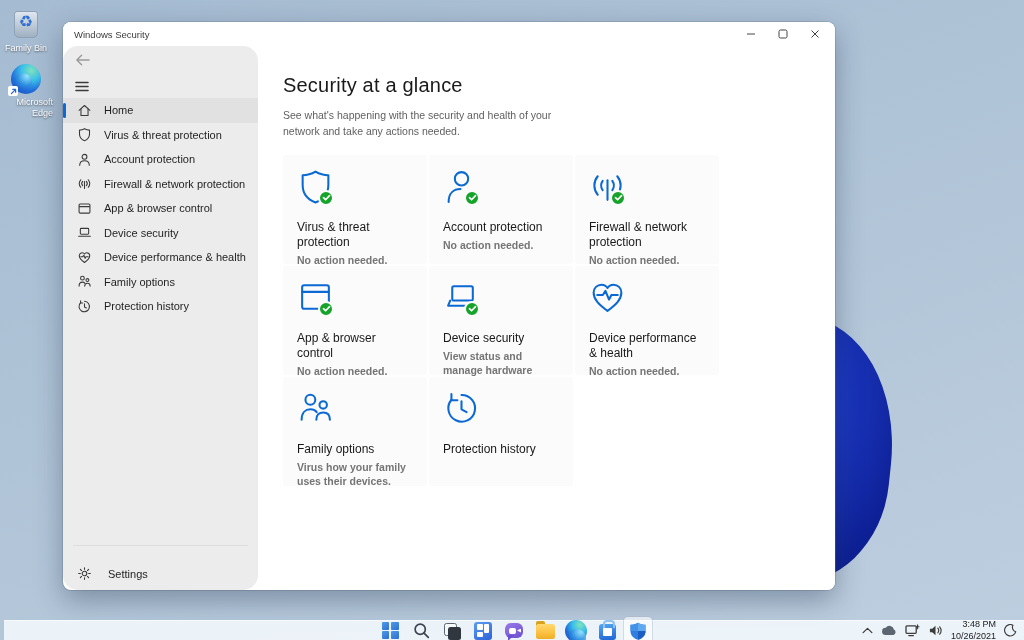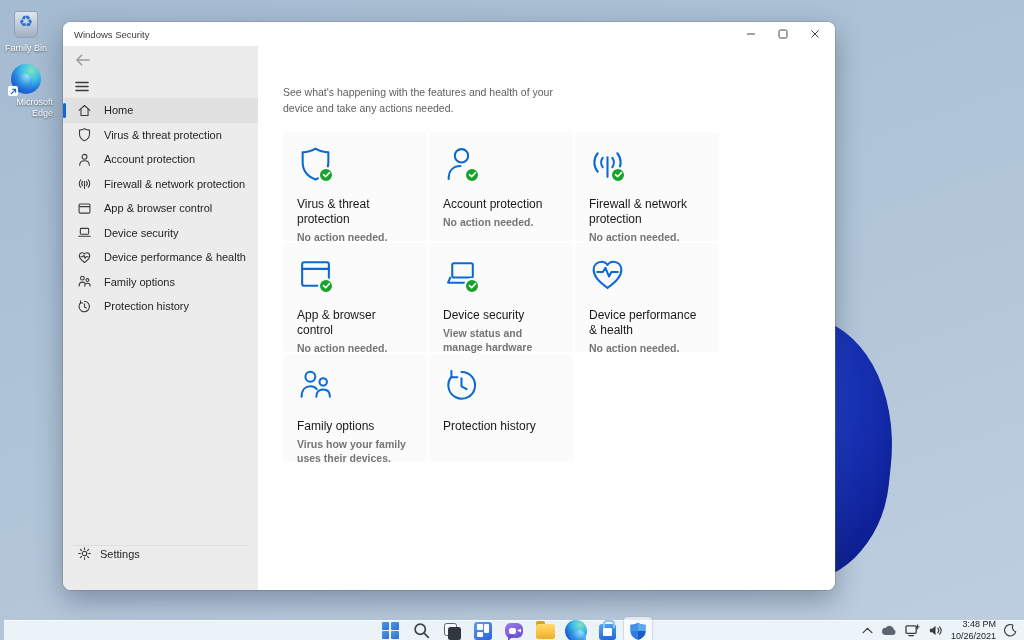--- a/index.html
+++ b/index.html
@@ -37,33 +37,33 @@
   
   .win { position:absolute; left:63px; top:22px; width:772px; height:568px;
          background:#fff; border-radius:8px; overflow:hidden; z-index:3;
          box-shadow:0 10px 28px rgba(30,45,70,.38), 0 0 0 1px rgba(120,135,150,.35); }
   .titlebar { position:absolute; left:0; top:0; right:0; height:24px; background:#fff; }
   .win-title { position:absolute; left:11px; top:7px; font-size:9.5px; color:#3c3c3c; }
   .caption-btns { position:absolute; right:4px; top:0; height:24px; display:flex; }
   .cap-btn { width:32px; height:24px; display:grid; place-items:center; color:#444; }
   .cap-btn svg { display:block; }
 
-  .sidebar { position:absolute; left:0; top:24px; bottom:0; width:195px; background:#ececec; }
+  .sidebar { position:absolute; left:0; top:24px; bottom:0; width:195px; background:#ececec;border-radius:15px; }
   .nav-chrome-btn { position:absolute; left:9px; width:20px; height:18px; display:grid; place-items:center; }
   .back-btn { top:5px; }
   .menu-btn { top:31px; }
   .nav-list { position:absolute; left:0; top:52px; right:0; }
   .nav-item { position:relative; height:24.5px; display:flex; align-items:center; gap:12px;
               padding-left:14px; font-size:11px; color:#1f1f1f; cursor:default; }
   .nav-item .nicon { width:15px; height:15px; flex:0 0 15px; display:grid; place-items:center; }
   .nav-item.active { background:rgba(0,0,0,.045); }
   .nav-item.active::before { content:""; position:absolute; left:0; top:5px; bottom:5px; width:3px;
               border-radius:2px; background:#0b69d4; }
-  .settings-row { position:absolute; left:0; right:0; bottom:24px; height:24.5px; display:flex;
-              align-items:center; gap:8px; padding-left:14px; font-size:11px; color:#1f1f1f; }
+  .settings-row { position:absolute; left:0; right:0; bottom:4px; height:24.5px; display:flex;
+              align-items:center; gap:16px; padding-left:14px; font-size:11px; color:#1f1f1f; }
 
   .main { position:absolute; left:195px; top:24px; right:0; bottom:0; background:#fff;
           padding:28px 0 0 25px; }
   .page-title { font-size:20px; font-weight:300; color:#1a1a1a; letter-spacing:.2px; }
   .page-sub { margin-top:11px; width:292px; font-size:10.5px; line-height:1.5; color:#5f5f5f; }
   .card-grid { margin-top:15px; display:grid; grid-template-columns:repeat(3,144px);
                grid-auto-rows:109px; gap:2px; }
   .card { background:#fbfbfb; border-radius:3px; padding:13px 14px; cursor:default; }
   .card-icon { position:relative; width:40px; height:46px; }
   .card-icon svg.main-glyph { stroke:#0b69d4; fill:none; stroke-width:2; stroke-linecap:round;
@@ -273,21 +273,22 @@
         <svg width="15" height="15" viewBox="0 0 36 36" fill="none" stroke="#3a3a3a" stroke-width="2.6" stroke-linecap="round">
             <circle cx="18" cy="18" r="5.5"></circle>
             <path d="M18 4 V8 M18 28 V32 M4 18 H8 M28 18 H32 M8.1 8.1 L10.9 10.9 M25.1 25.1 L27.9 27.9 M27.9 8.1 L25.1 10.9 M10.9 25.1 L8.1 27.9"></path>
           </svg>
       </span>
       <span>Settings</span>
     </div>
   </div>
 
   <div class="main">
-    <div class="page-sub">See what's happening with the features and health of your device and take any actions needed.</div>
+    <div class="page-title">Security at a glance</div>
+    <div class="page-sub">See what's happening with the security and health of your network and take any actions needed.</div>
 
     <div class="card-grid">
 
       <div class="card">
         <div class="card-icon">
           <svg class="main-glyph" width="37" height="37" viewBox="0 0 36 36">
               <path d="M18 3.5 C22.2 6 26.1 7 30.5 7 V16.5 C30.5 25.5 25.2 30.8 18 33.5 C10.8 30.8 5.5 25.5 5.5 16.5 V7 C9.9 7 13.8 6 18 3.5 Z"></path>
             </svg>
           <span class="badge">
               <svg width="9" height="9" viewBox="0 0 12 12">

